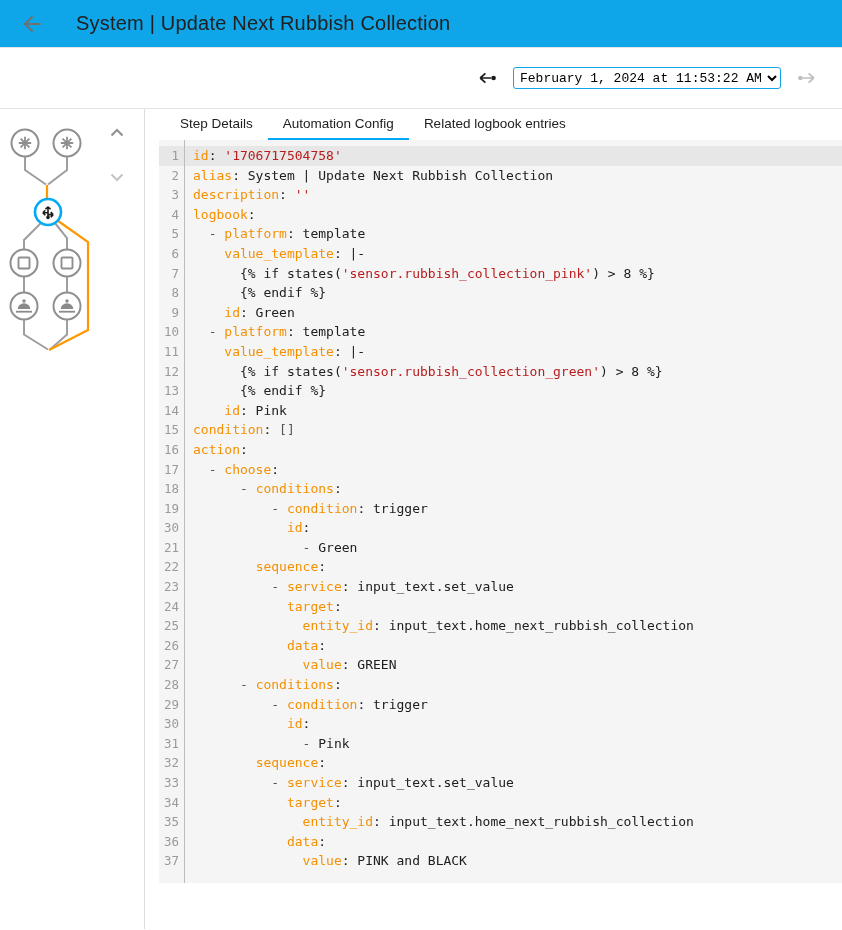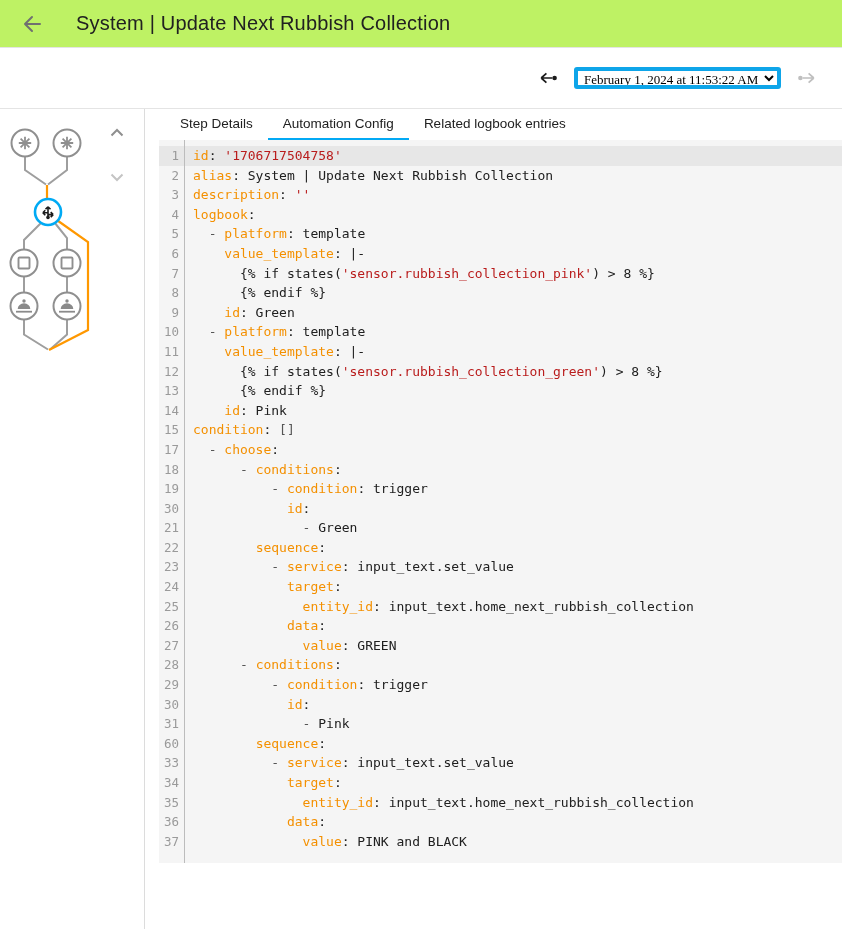--- a/index.html
+++ b/index.html
@@ -1,30 +1,30 @@
 <!DOCTYPE html>
 <html><head>
 <meta charset="utf-8">
 <style>
   * { margin:0; padding:0; box-sizing:border-box; }
   html,body { width:842px; height:930px; background:#fff; overflow:hidden;
               font-family:"Liberation Sans", sans-serif; color:#212121; }
 
   
   .header { height:48px; display:flex; align-items:center; padding-left:14px;
-            border-bottom:1px solid #e4e4e4; background:#bef264; }
+            border-bottom:1px solid #e4e4e4; background:#0ea5e9; }
   .icon-btn { width:36px; height:36px; border:none; background:transparent;
               display:flex; align-items:center; justify-content:center; cursor:pointer; }
   .page-title { font-size:20px; font-weight:400; color:#212121; margin-left:26px; letter-spacing:.2px; }
 
   
   .trace-bar { height:61px; display:flex; align-items:center; justify-content:flex-end;
                gap:13px; padding-right:22px; border-bottom:1px solid #e4e4e4; background:#fff; }
-  .trace-select { font-family:Liberation Serif, serif; font-size:13px; height:22px;
-                  border:4px solid #0ea5e9; border-radius:3px; background:#fff; color:#000;
+  .trace-select { font-family:Liberation Mono, monospace; font-size:13px; height:22px;
+                  border:1px solid #0ea5e9; border-radius:3px; background:#fff; color:#000;
                   padding:0 2px; }
 
   
   .content { display:flex; height:820px; }
 
   .graph-panel { width:144px; position:relative; background:#fff; flex:none; }
   .graph-chevron { position:absolute; width:24px; height:24px; left:105px;
                    background:transparent; border:none; cursor:pointer; padding:0; }
   .graph-chevron.up { top:12px; }
   .graph-chevron.down { top:56px; }
@@ -216,20 +216,24 @@
         </div>
         <div class="code-line">
           <span class="gutter-num">14</span>
           <span class="code-text"><span class="tok-plain">    </span><span class="tok-key">id</span><span class="tok-plain">: Pink</span></span>
         </div>
         <div class="code-line">
           <span class="gutter-num">15</span>
           <span class="code-text"><span class="tok-key">condition</span><span class="tok-plain">: </span><span class="tok-meta">[]</span></span>
         </div>
         <div class="code-line">
+          <span class="gutter-num">16</span>
+          <span class="code-text"><span class="tok-key">action</span><span class="tok-plain">:</span></span>
+        </div>
+        <div class="code-line">
           <span class="gutter-num">17</span>
           <span class="code-text"><span class="tok-meta">  - </span><span class="tok-key">choose</span><span class="tok-plain">:</span></span>
         </div>
         <div class="code-line">
           <span class="gutter-num">18</span>
           <span class="code-text"><span class="tok-meta">      - </span><span class="tok-key">conditions</span><span class="tok-plain">:</span></span>
         </div>
         <div class="code-line">
           <span class="gutter-num">19</span>
           <span class="code-text"><span class="tok-meta">          - </span><span class="tok-key">condition</span><span class="tok-plain">: trigger</span></span>
@@ -276,21 +280,21 @@
         </div>
         <div class="code-line">
           <span class="gutter-num">30</span>
           <span class="code-text"><span class="tok-plain">            </span><span class="tok-key">id</span><span class="tok-plain">:</span></span>
         </div>
         <div class="code-line">
           <span class="gutter-num">31</span>
           <span class="code-text"><span class="tok-meta">              - </span><span class="tok-plain">Pink</span></span>
         </div>
         <div class="code-line">
-          <span class="gutter-num">60</span>
+          <span class="gutter-num">32</span>
           <span class="code-text"><span class="tok-plain">        </span><span class="tok-key">sequence</span><span class="tok-plain">:</span></span>
         </div>
         <div class="code-line">
           <span class="gutter-num">33</span>
           <span class="code-text"><span class="tok-meta">          - </span><span class="tok-key">service</span><span class="tok-plain">: input_text.set_value</span></span>
         </div>
         <div class="code-line">
           <span class="gutter-num">34</span>
           <span class="code-text"><span class="tok-plain">            </span><span class="tok-key">target</span><span class="tok-plain">:</span></span>
         </div>

